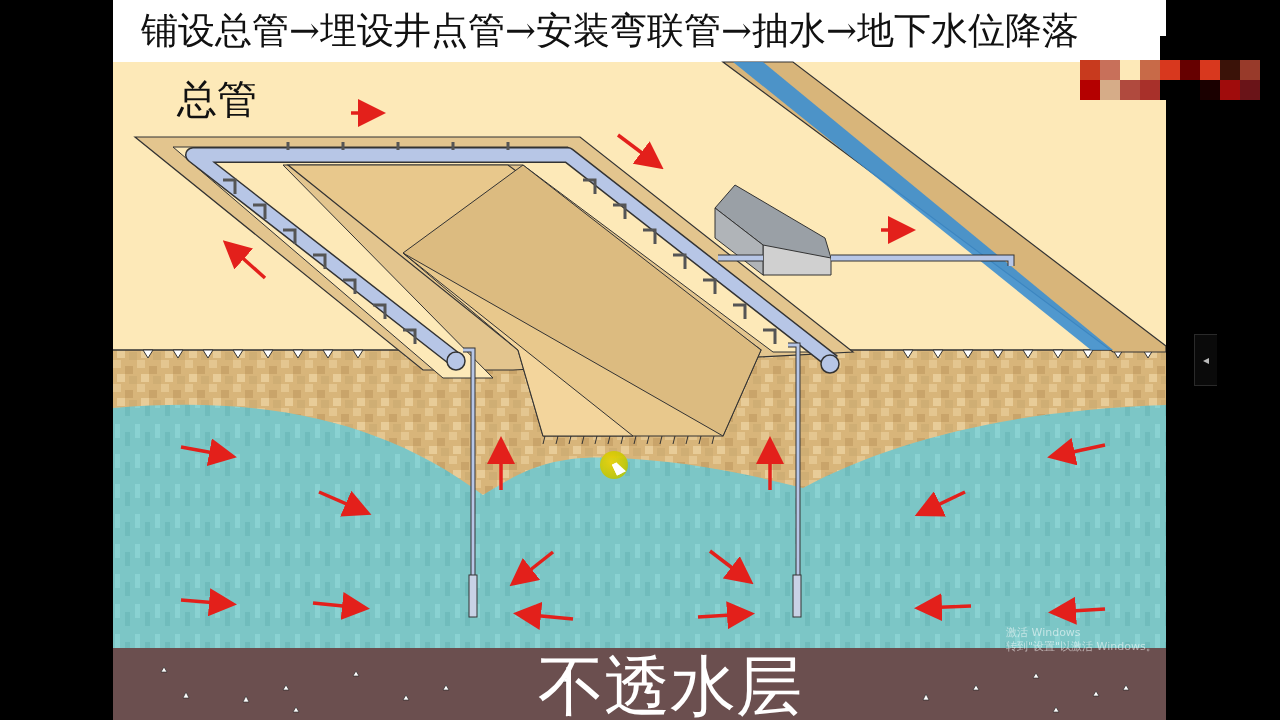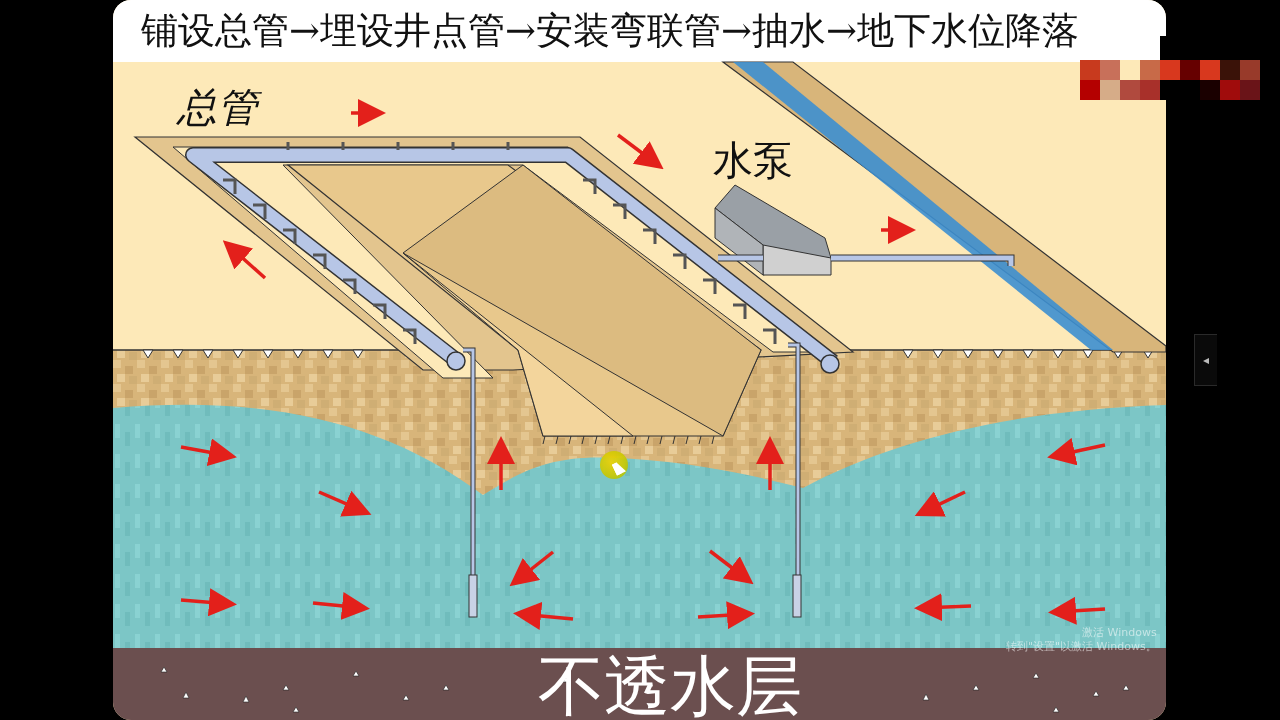--- a/index.html
+++ b/index.html
@@ -1,26 +1,26 @@
 <!DOCTYPE html>
 <html><head>
 <meta charset="utf-8">
 <style>
   html,body{margin:0;padding:0;background:#000;}
   body{width:1280px;height:720px;position:relative;overflow:hidden;font-family:"DejaVu Sans",sans-serif;}
-  .slide{position:absolute;left:113px;top:0;width:1053px;height:720px;background:#fde9b8;overflow:hidden;border-radius:18px;}
+  .slide{position:absolute;left:113px;top:0;width:1053px;height:720px;background:#fde9b8;overflow:hidden;}
   .title-bar{position:absolute;left:0;top:0;width:1053px;height:62px;background:#fff;}
   .title-text{position:absolute;left:28px;top:6px;font-size:37px;color:#111;letter-spacing:0px;white-space:nowrap;font-family:"DejaVu Serif",serif;}
   .label{position:absolute;color:#111;font-size:40px;font-family:"DejaVu Serif",serif;white-space:nowrap;}
   .bottom-label{position:absolute;color:#fff;font-size:66px;font-family:"DejaVu Serif",serif;white-space:nowrap;}
   svg.diagram{position:absolute;left:0;top:0;}
   .mosaic{position:absolute;left:1080px;top:60px;width:180px;height:40px;display:grid;grid-template-columns:repeat(9,20px);grid-template-rows:20px 20px;}
   .black-block{position:absolute;left:1160px;top:36px;width:120px;height:64px;background:#000;}
   .side-tab{position:absolute;left:1194px;top:334px;width:22px;height:50px;background:#0a0a0a;border:1px solid #2a2a2a;border-right:none;color:#bbb;font-size:12px;display:flex;align-items:center;justify-content:center;}
-  .watermark{position:absolute;left:1006px;top:626px;color:rgba(255,255,255,0.55);font-size:11px;line-height:14px;white-space:nowrap;text-align:right;}
+  .watermark{position:absolute;left:1006px;top:626px;color:rgba(255,255,255,0.55);font-size:11px;line-height:14px;white-space:nowrap;}
   .cursor-dot{position:absolute;left:600px;top:451px;width:28px;height:28px;border-radius:50%;background:radial-gradient(circle at 40% 40%,#f2d200,#c9c800 60%,#8cc21a);opacity:.9;}
   .cursor-arrow{position:absolute;left:614px;top:462px;width:0;height:0;border-left:5px solid #fff;border-right:5px solid transparent;border-bottom:12px solid #fff;transform:rotate(-25deg);}
 </style>
 </head>
 <body>
 
 <div class="slide">
   <div class="title-bar">
     <div class="title-text">铺设总管→埋设井点管→安装弯联管→抽水→地下水位降落</div>
   </div>
@@ -163,22 +163,21 @@
       <line x1="460" y1="619" x2="407" y2="614"></line>
       <line x1="597" y1="551" x2="635" y2="580"></line>
       <line x1="585" y1="617" x2="635" y2="614"></line>
       <line x1="852" y1="492" x2="808" y2="513"></line>
       <line x1="992" y1="445" x2="941" y2="456"></line>
       <line x1="858" y1="606" x2="808" y2="608"></line>
       <line x1="992" y1="609" x2="942" y2="612"></line>
     </g>
   </svg>
 
-  <div class="label" style="left:64px;top:80px;font-style:italic;">总管</div>
-  <div class="label" style="left:600px;top:133px;">水泵</div>
+  <div class="label" style="left:64px;top:72px;">总管</div>
   <div class="bottom-label" style="left:425px;top:642px;">不透水层</div>
 </div>
 
 <div class="black-block"></div>
 <div class="mosaic" id="mosaic">
     <div style="background: rgb(200, 58, 30);"></div>
     <div style="background: rgb(200, 112, 90);"></div>
     <div style="background: rgb(253, 233, 184);"></div>
     <div style="background: rgb(200, 106, 72);"></div>
     <div style="background: rgb(216, 56, 30);"></div>

